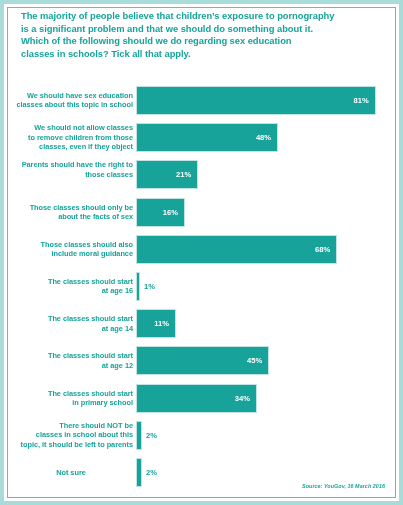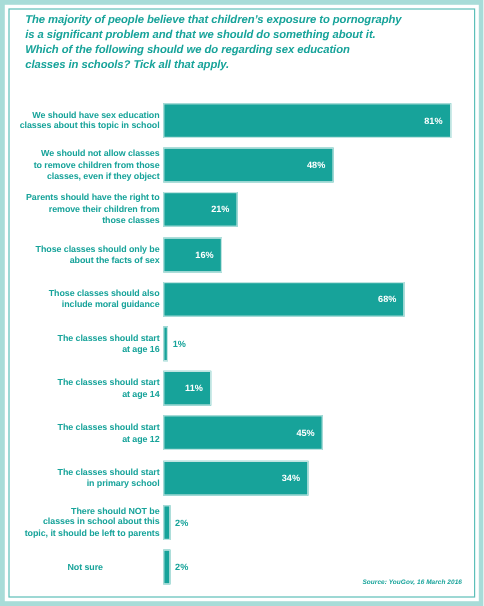--- a/index.html
+++ b/index.html
@@ -27,21 +27,21 @@
   #title{
     position:absolute;
     left:17px;top:6px;
     width:330px;
     color:#17a39a;
     font-size:9.4px;
     line-height:12.6px;
     font-weight:600;
     letter-spacing:-0.05px;
   }
-  #title div{white-space:nowrap;font-style:italic;}
+  #title div{white-space:nowrap;}
 
   #chart{
     position:absolute;
     left:0;top:82px;
     width:403px;
   }
   .row{
     position:relative;
     height:37.2px;
   }
@@ -138,21 +138,20 @@
         </div>
         <div class="barwrap">
           <div class="bar" style="width: 142.08px; padding-left: 18px;">
             <span class="val">48%</span>
           </div>
         </div>
       </div>
       <div class="row">
         <div class="rowlabel l3">
           <div>Parents should have the right to</div>
-          <div>remove their children from</div>
           <div>those classes</div>
         </div>
         <div class="barwrap">
           <div class="bar" style="width: 62.16px;">
             <span class="val">21%</span>
           </div>
         </div>
       </div>
       <div class="row">
         <div class="rowlabel l2">

